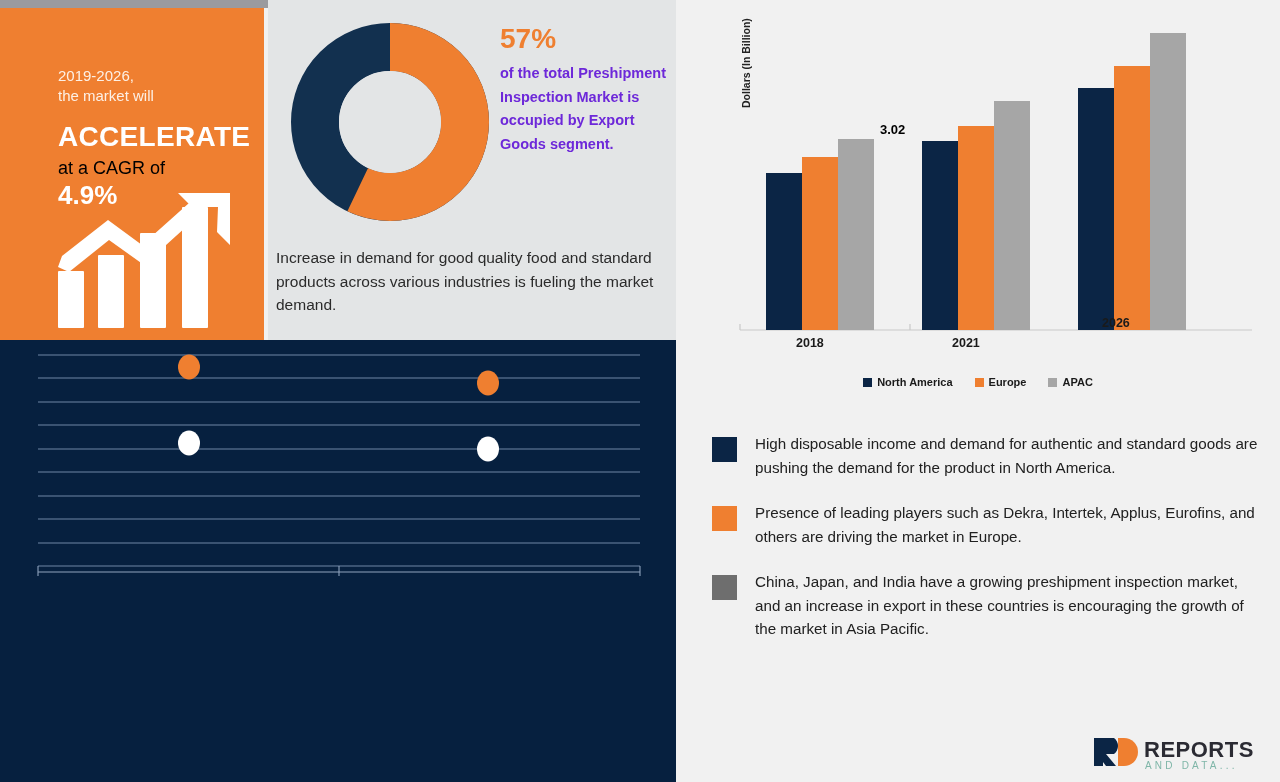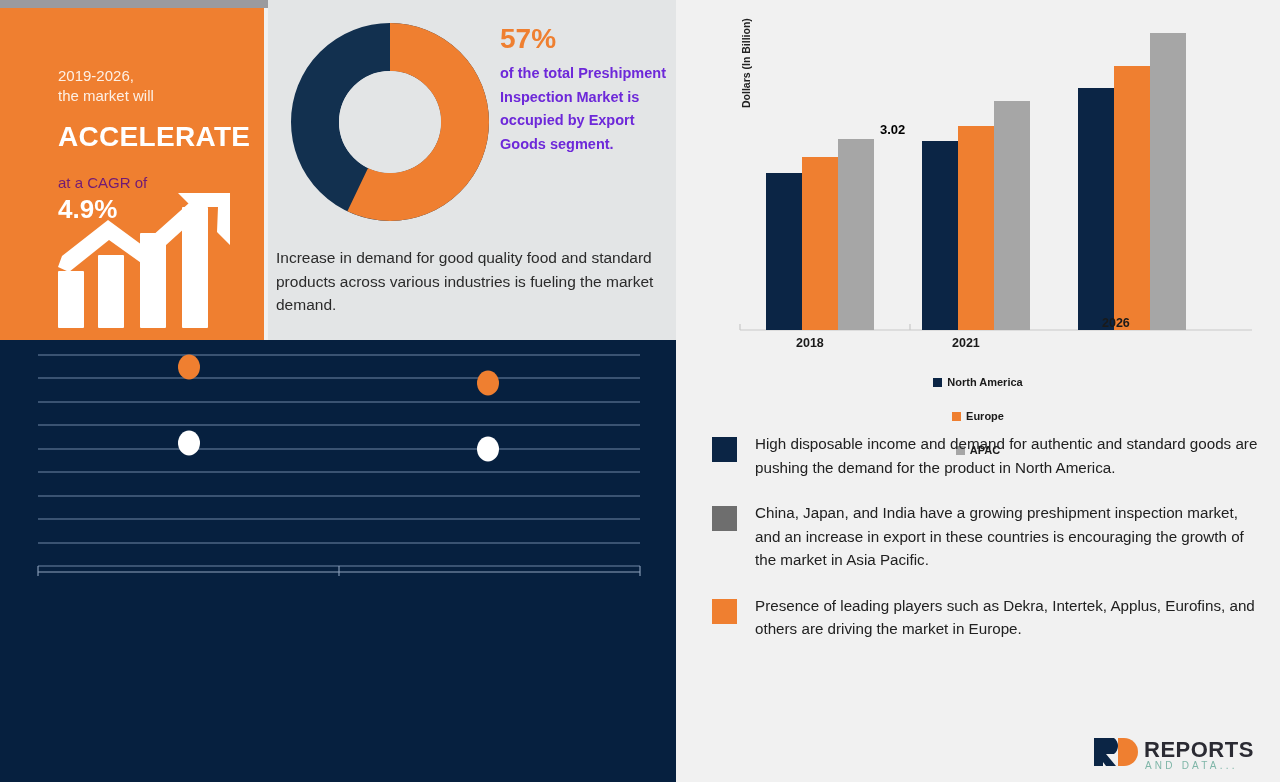--- a/index.html
+++ b/index.html
@@ -16,21 +16,21 @@
   .top-strip { position:absolute; left:0; top:0; width:268px; height:8px; background:#9a9a9e; }
 
   
   .orange-panel {
     position:absolute; left:0; top:8px; width:264px; height:332px;
     background:#ef7f30; color:#ffffff;
   }
   .op-text { position:absolute; left:58px; top:58px; width:200px; }
   .op-l1 { font-size:15px; line-height:20px; color:#fdf0e5; }
   .op-accel { font-size:28px; font-weight:bold; letter-spacing:.3px; line-height:34px; margin-top:14px; }
-  .op-l3 { font-size:15px; line-height:21px; color:#701a75; margin-top:18px;}
+  .op-l3 { font-size:18px; line-height:21px; color:#000000; margin-top:4px;}
   .op-cagr { font-size:26px; font-weight:bold; line-height:32px; }
   .op-graphic { position:absolute; left:52px; top:185px; width:190px; height:135px; }
 
   
   .gray-panel {
     position:absolute; left:268px; top:0; width:408px; height:380px;
     background:#e3e5e6;
   }
   .donut-wrap { position:absolute; left:18px; top:18px; width:208px; height:208px; }
   .donut-stat { position:absolute; left:232px; top:22px; width:166px; }
@@ -54,21 +54,21 @@
     background:#f1f1f1;
   }
   .bar-chart { position:absolute; left:40px; top:10px; width:540px; height:350px; }
   .axis-title {
     position:absolute; left:64px; top:108px;
     font-size:10.5px; font-weight:bold; color:#222;
     transform:rotate(-90deg); transform-origin:left top; white-space:nowrap;
   }
   .bar-legend {
     position:absolute; left:0; top:376px; width:604px;
-    display:flex; justify-content:center; align-items:center; gap:22px;flex-direction:column;
+    display:flex; justify-content:center; align-items:center; gap:22px;
   }
   .bl-item { display:flex; align-items:center; gap:5px; font-size:11px; font-weight:bold; color:#1a1a1a; }
   .bl-sw { width:9px; height:9px; display:block; }
 
   .insights { position:absolute; left:36px; top:432px; width:548px; }
   .ins-row { display:flex; gap:18px; margin-bottom:22px; }
   .ins-sw { width:25px; height:25px; flex:0 0 25px; margin-top:5px; }
   .ins-txt { font-size:15.2px; line-height:23.5px; color:#212121; }
 
   .logo { position:absolute; left:1092px; top:730px; width:176px; height:42px; }
@@ -196,26 +196,26 @@
         <span>APAC</span>
       </span>
     </div>
 
     <div class="insights">
       <div class="ins-row">
         <span class="ins-sw" style="background:#0b2545"></span>
         <span class="ins-txt">High disposable income and demand for authentic and standard goods are pushing the demand for the product in North America.</span>
       </div>
       <div class="ins-row">
+        <span class="ins-sw" style="background:#ef7f30"></span>
+        <span class="ins-txt">Presence of leading players such as Dekra, Intertek, Applus, Eurofins, and others are driving the market in Europe.</span>
+      </div>
+      <div class="ins-row">
         <span class="ins-sw" style="background:#6e6e6e"></span>
         <span class="ins-txt">China, Japan, and India have a growing preshipment inspection market, and an increase in export in these countries is encouraging the growth of the market in Asia Pacific.</span>
-      </div>
-      <div class="ins-row">
-        <span class="ins-sw" style="background:#ef7f30"></span>
-        <span class="ins-txt">Presence of leading players such as Dekra, Intertek, Applus, Eurofins, and others are driving the market in Europe.</span>
       </div>
     </div>
 
     <div class="logo" style="left:416px;">
       <svg viewBox="0 0 176 42" width="176" height="42">
         <g>
           <path d="M2 8 H22 a10 10 0 0 1 0 16 H14 l10 12 H14 L5 24 H10 V16 H2 Z" fill="#0b2545"></path>
           <rect x="2" y="8" width="9" height="28" fill="#0b2545"></rect>
           <path d="M26 8 h6 a14 14 0 0 1 0 28 h-6 Z" fill="#ef7f30"></path>
         </g>

